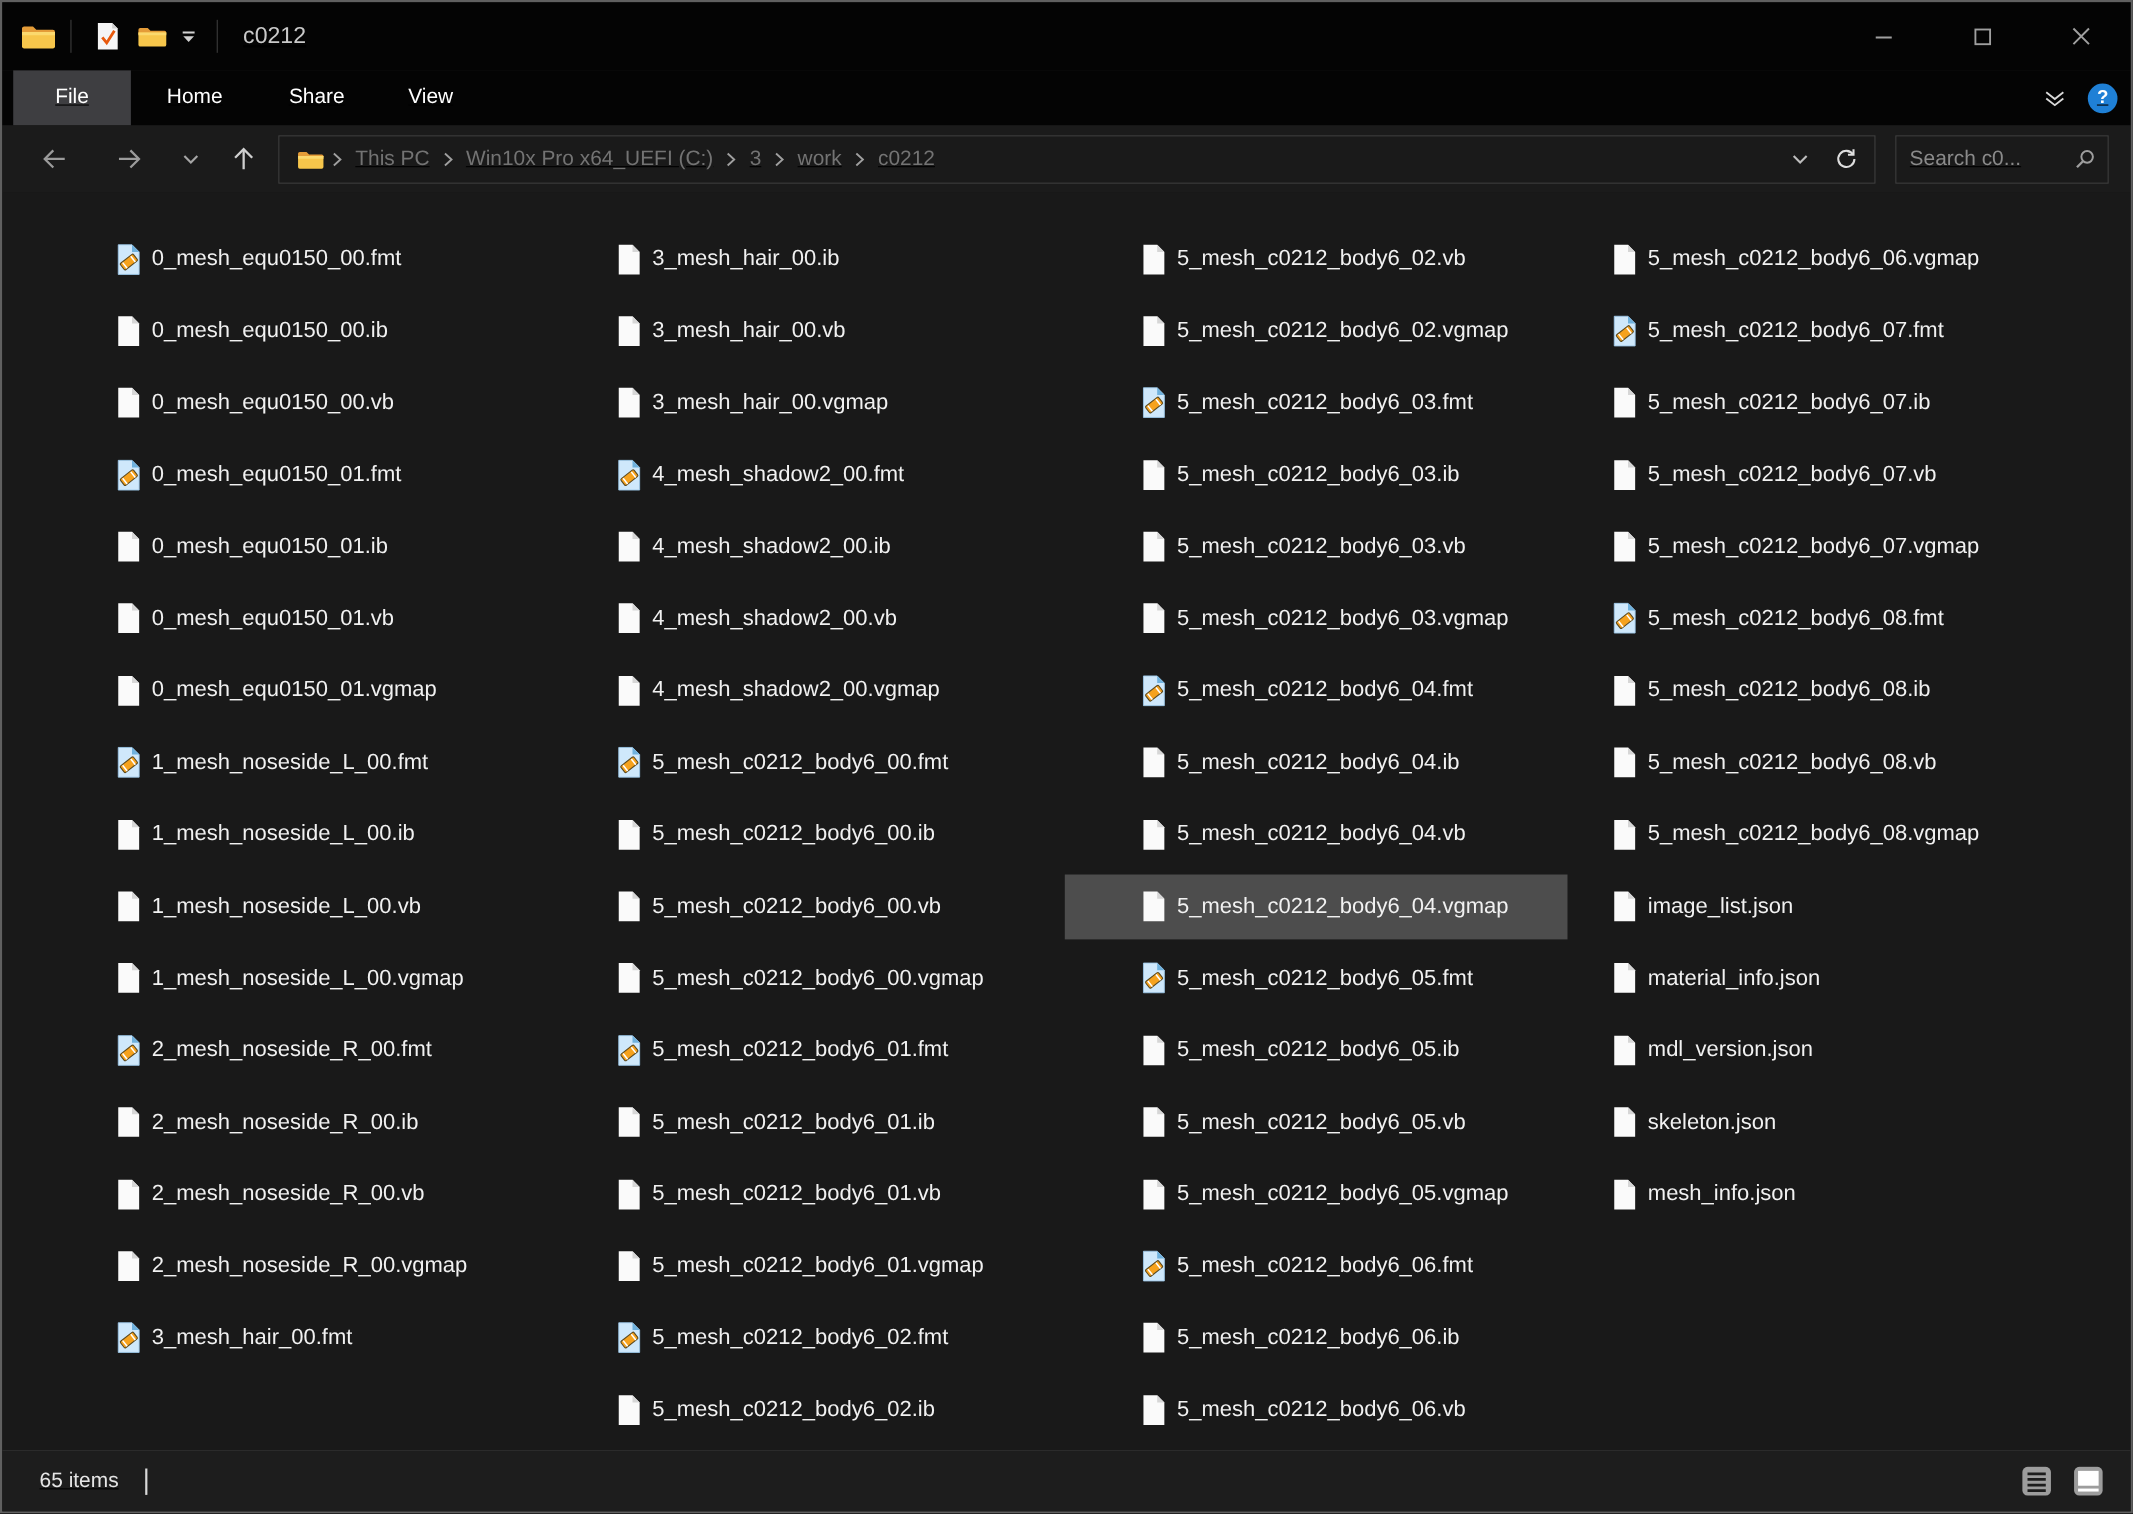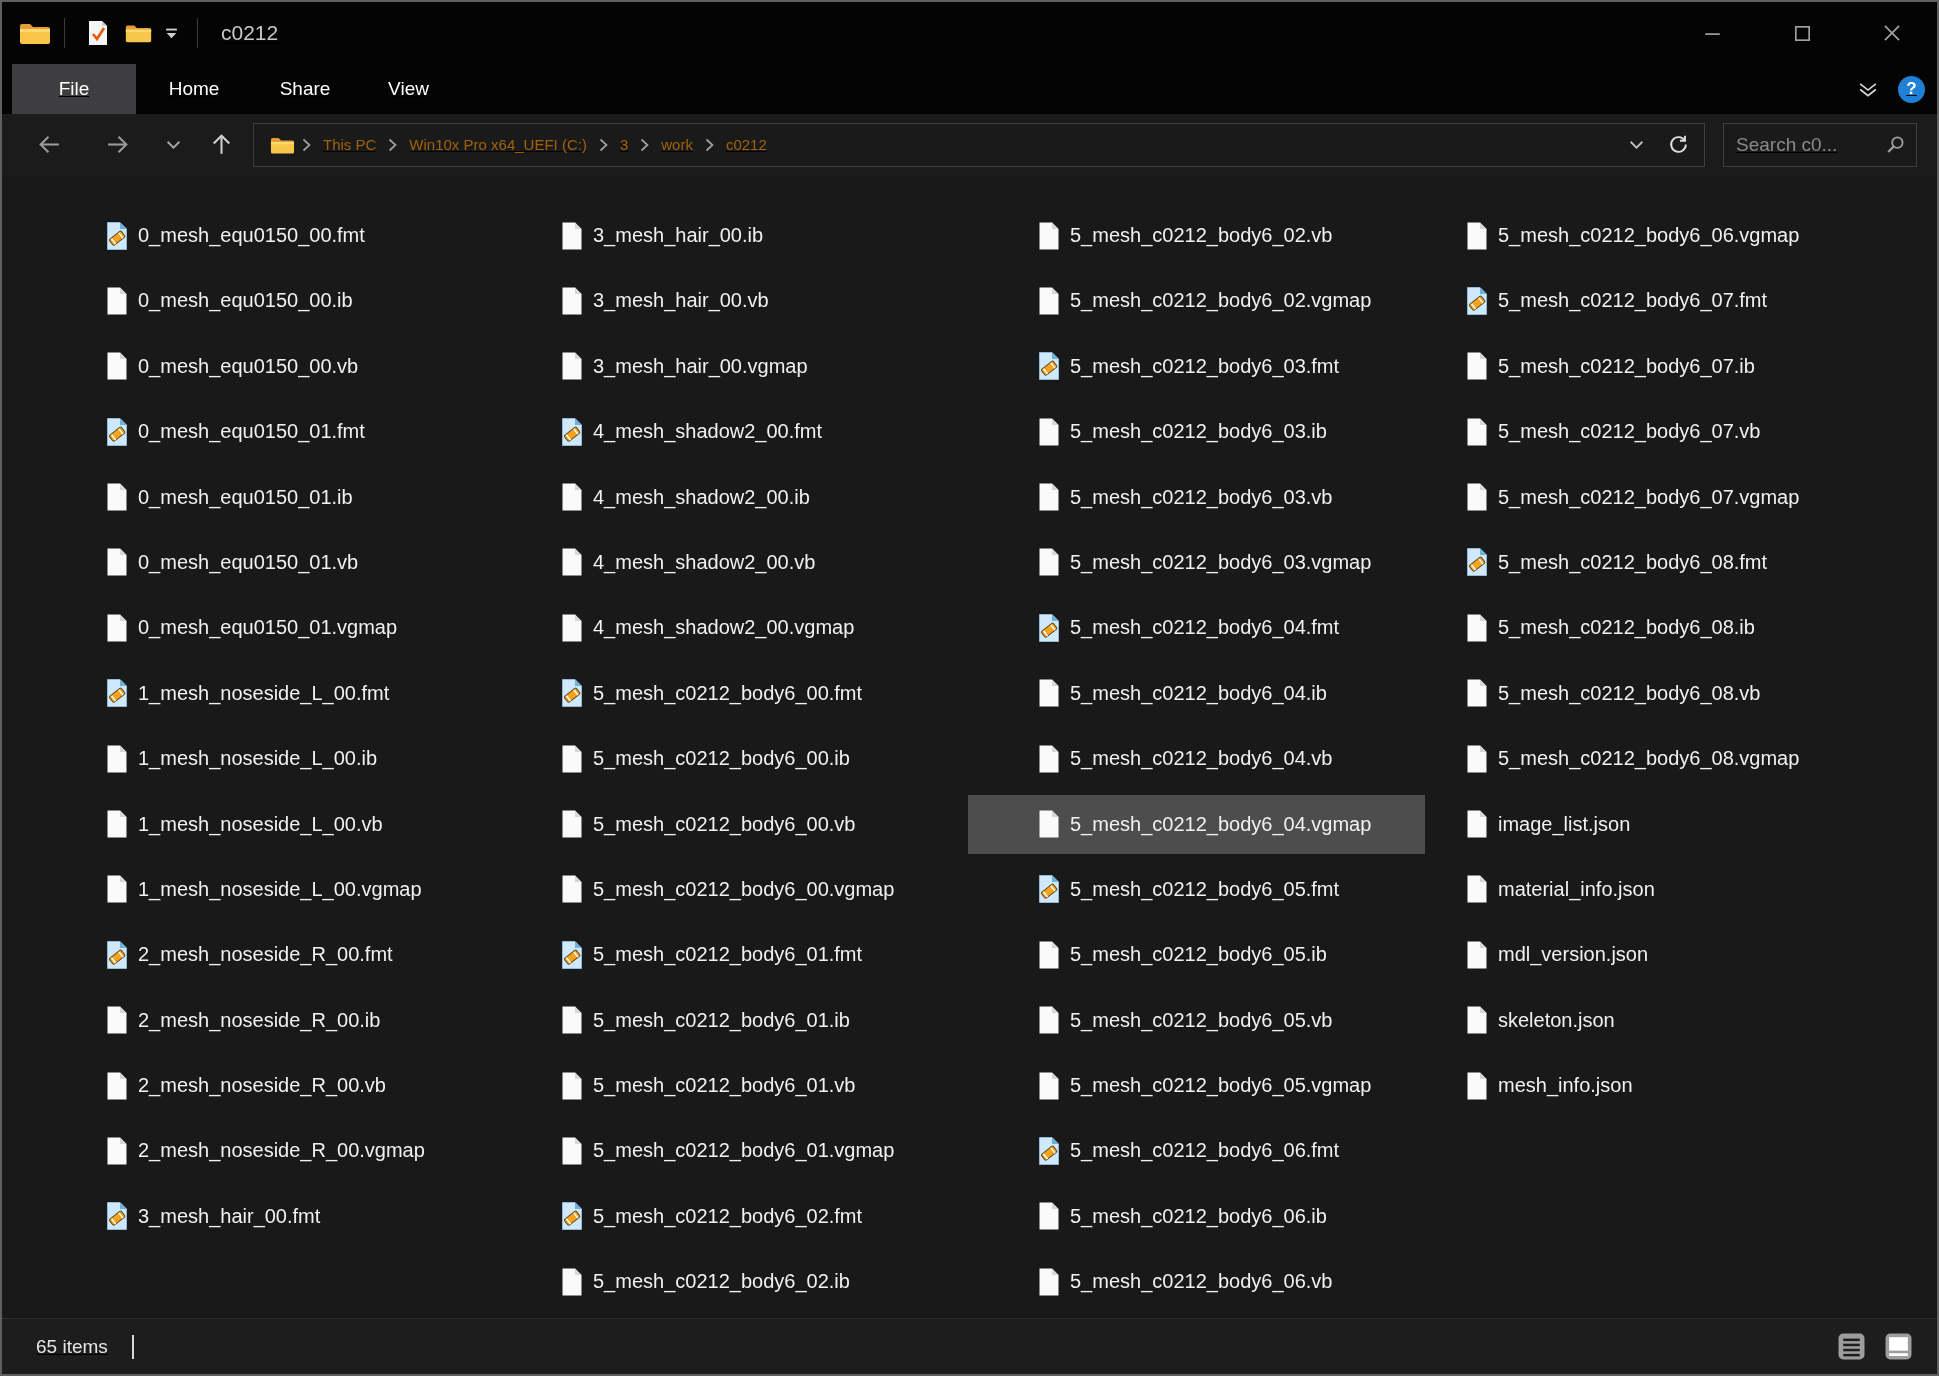--- a/index.html
+++ b/index.html
@@ -13,38 +13,38 @@
   
   .titlebar{flex:0 0 62px;height:62px;background:#040404;display:flex;align-items:center;padding-left:17px;}
   .tb-sep{width:1px;height:30px;background:#3c3c3c;margin:0 13px;flex:none;}
   .qat-btn{background:none;border:none;padding:0;width:40px;height:46px;display:flex;align-items:center;justify-content:center;flex:none;}
   .tb-title{font-size:21px;color:#c9c9c9;margin-left:10px;white-space:nowrap;}
   .win-controls{margin-left:auto;display:flex;height:100%;}
   .win-btn{width:90px;height:100%;display:flex;align-items:center;justify-content:center;background:none;border:none;padding:0;}
   
   .ribbon{flex:0 0 50px;height:50px;background:#040404;display:flex;align-items:stretch;}
   .tab{display:flex;align-items:center;justify-content:center;color:#fff;font-size:19px;}
-  .tab-file{width:124px;margin-left:10px;background:#3e3e41;}
+  .tab-file{width:107px;margin-left:10px;background:#3e3e41;}
   .tab-home{width:76px;margin-left:20px;}
   .tab-share{width:70px;margin-left:38px;}
   .tab-view{width:65px;margin-left:36px;}
   .ribbon-right{margin-left:auto;display:flex;align-items:center;margin-right:12px;gap:16px;}
   .collapse-btn{background:none;border:none;padding:4px;display:flex;}
   .help-btn{width:27px;height:27px;border-radius:50%;background:var(--help-bg,#1f80d6);color:#fff;font-size:17px;font-weight:bold;display:flex;align-items:center;justify-content:center;border:none;padding:0;}
   
   .navbar{flex:0 0 61px;height:61px;background:#1b1b1b;display:flex;align-items:center;padding-right:20px;}
   .nav-btn{background:none;border:none;padding:0;display:flex;align-items:center;justify-content:center;height:44px;flex:none;}
   .nav-back{margin-left:25px;width:44px;}
   .nav-fwd{margin-left:24px;width:44px;}
   .nav-recent{margin-left:16px;width:36px;}
   .nav-up{margin-left:8px;width:44px;}
   .addressbar{margin-left:10px;height:44px;flex:1;border:1px solid #3e3e3e;background:#1a1a1a;display:flex;align-items:center;box-sizing:border-box;min-width:0;}
   .addr-folder{margin-left:16px;display:flex;flex:none;}
   .breadcrumb{display:flex;align-items:center;min-width:0;}
-  .crumb{color:#a16207;font-size:15px;padding:0 5px;white-space:nowrap;}
+  .crumb{color:#737373;font-size:19px;padding:0 5px;white-space:nowrap;}
   .crumb-chev{margin:0 7px;display:flex;flex:none;}
   .addr-right{margin-left:auto;display:flex;align-items:center;gap:6px;margin-right:8px;}
   .addr-btn{background:none;border:none;display:flex;align-items:center;justify-content:center;width:36px;height:38px;padding:0;}
   .searchbox{margin-left:18px;width:194px;height:44px;border:1px solid #3e3e3e;background:#1a1a1a;display:flex;align-items:center;box-sizing:border-box;flex:none;}
   .searchbox input{flex:1;min-width:0;background:transparent;border:none;outline:none;color:#e0e0e0;font-size:19px;padding-left:12px;font-family:inherit;}
   .searchbox input::placeholder{color:#8a8a8a;}
   .search-icon{margin-right:10px;margin-left:4px;display:flex;flex:none;}
   
   .file-area{flex:1;position:relative;background:#191919;overflow:hidden;}
   .file-col{position:absolute;top:31px;width:457px;}

